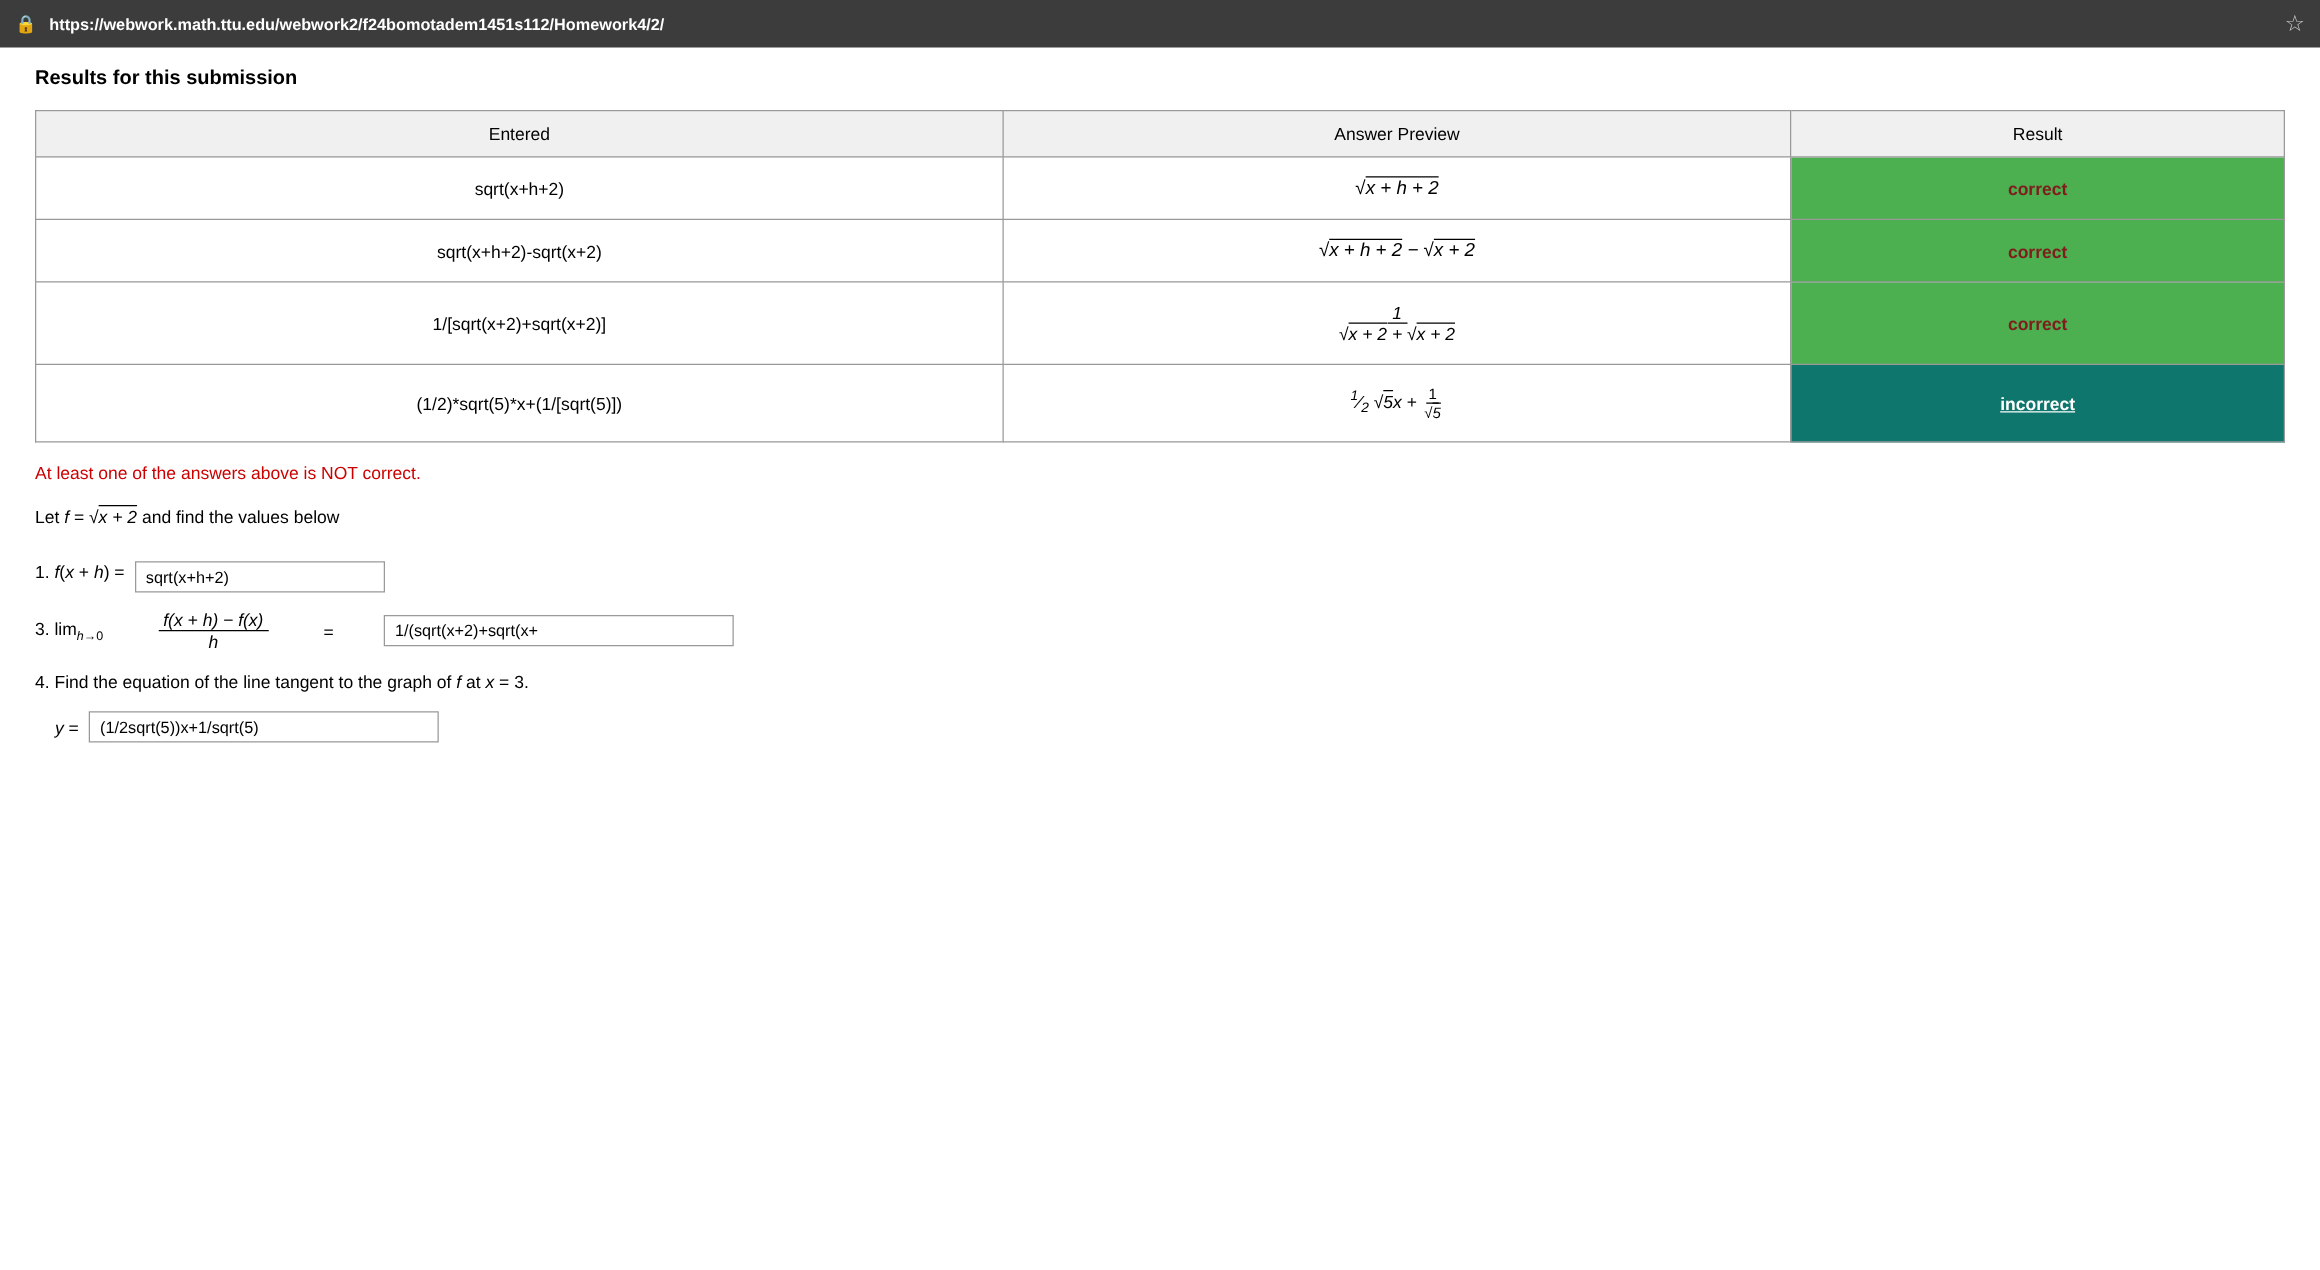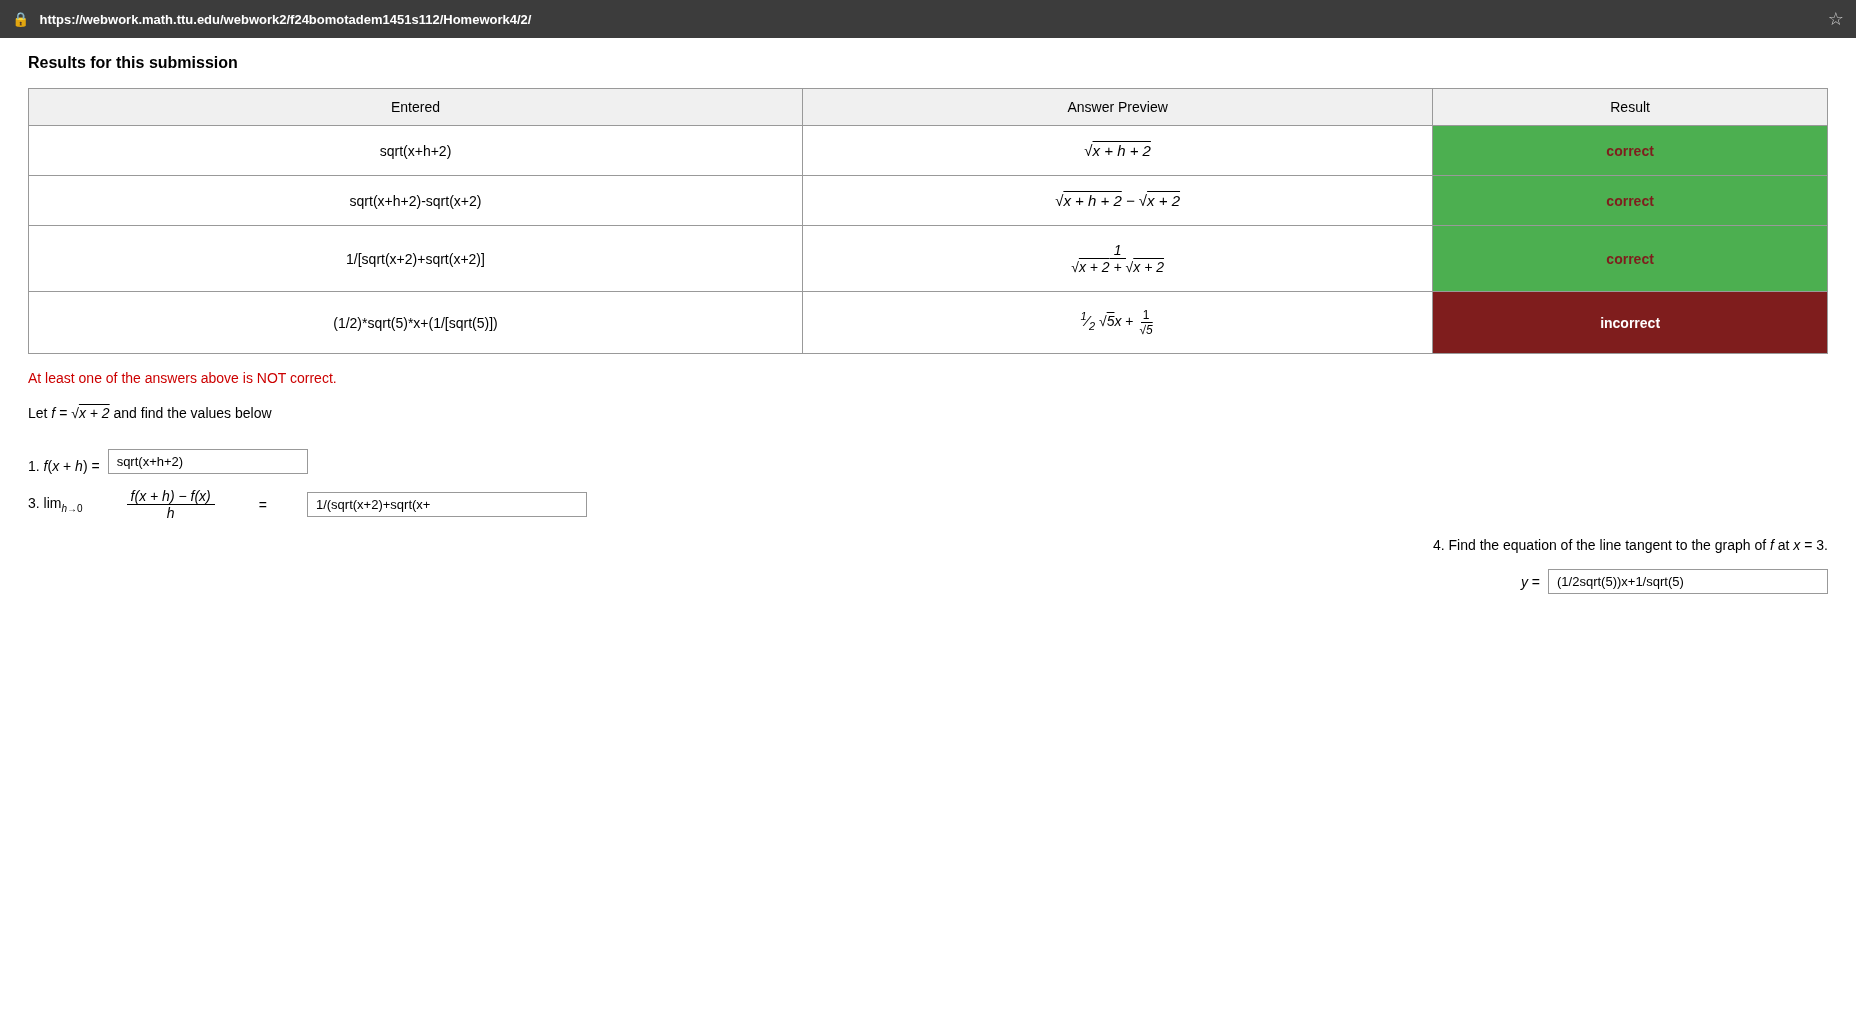--- a/index.html
+++ b/index.html
@@ -57,23 +57,24 @@
       padding: 16px 24px;
       text-align: center;
       vertical-align: middle;
     }
     .result-correct {
       background: #4caf50;
       color: #7f1d1d;
       font-weight: bold;
     }
     .result-incorrect {
-      background: #7f1d1d;
+      background: #0f766e;
       color: #fff;
       font-weight: bold;
+      text-decoration: underline;
     }
 
     
     .warning-text {
       color: #cc0000;
       font-size: 14px;
       margin-bottom: 16px;
     }
 
     
@@ -85,21 +86,21 @@
       margin-bottom: 4px;
     }
     .problem-description {
       font-size: 14px;
       margin-bottom: 25px;
       line-height: 1.6;
     }
     .problem-item {
       margin-bottom: 14px;
       display: flex;
-      align-items: flex-end;
+      align-items: flex-start;
       gap: 8px;
       flex-wrap: wrap;
     }
     .problem-item-label {
       font-size: 14px;
       white-space: nowrap;
     }
     .answer-input {
       border: 1px solid #999;
       padding: 4px 8px;
@@ -231,21 +232,21 @@
         3. lim<sub style="font-size:10px;"><em>h</em>→0</sub>
       </span>
       <div class="table-fraction" style="margin: 0 4px; font-style:italic; font-size:13px;">
         <div class="num"><em>f</em>(<em>x</em> + <em>h</em>) − <em>f</em>(<em>x</em>)</div>
         <div class="den"><em>h</em></div>
       </div>
       <span>=</span>
       <input class="answer-input answer-input-wide" type="text" value="1/(sqrt(x+2)+sqrt(x+" style="">
     </div>
 
-    <div class="problem-item" style="margin-top: 16px; flex-direction: column; align-items: flex-end; gap:8px;">
+    <div class="problem-item" style="margin-top: 16px; flex-direction: column; align-items: flex-start; gap:8px;">
       <span class="problem-item-label">
         4. Find the equation of the line tangent to the graph of <em>f</em> at <em>x</em> = 3.
       </span>
       <div style="display:flex; align-items:center; gap:8px; margin-left: 16px; margin-top: 8px;">
         <span><em>y</em> =</span>
         <input class="answer-input answer-input-wide" type="text" value="(1/2sqrt(5))x+1/sqrt(5)" style="">
       </div>
     </div>
 
   </div>

